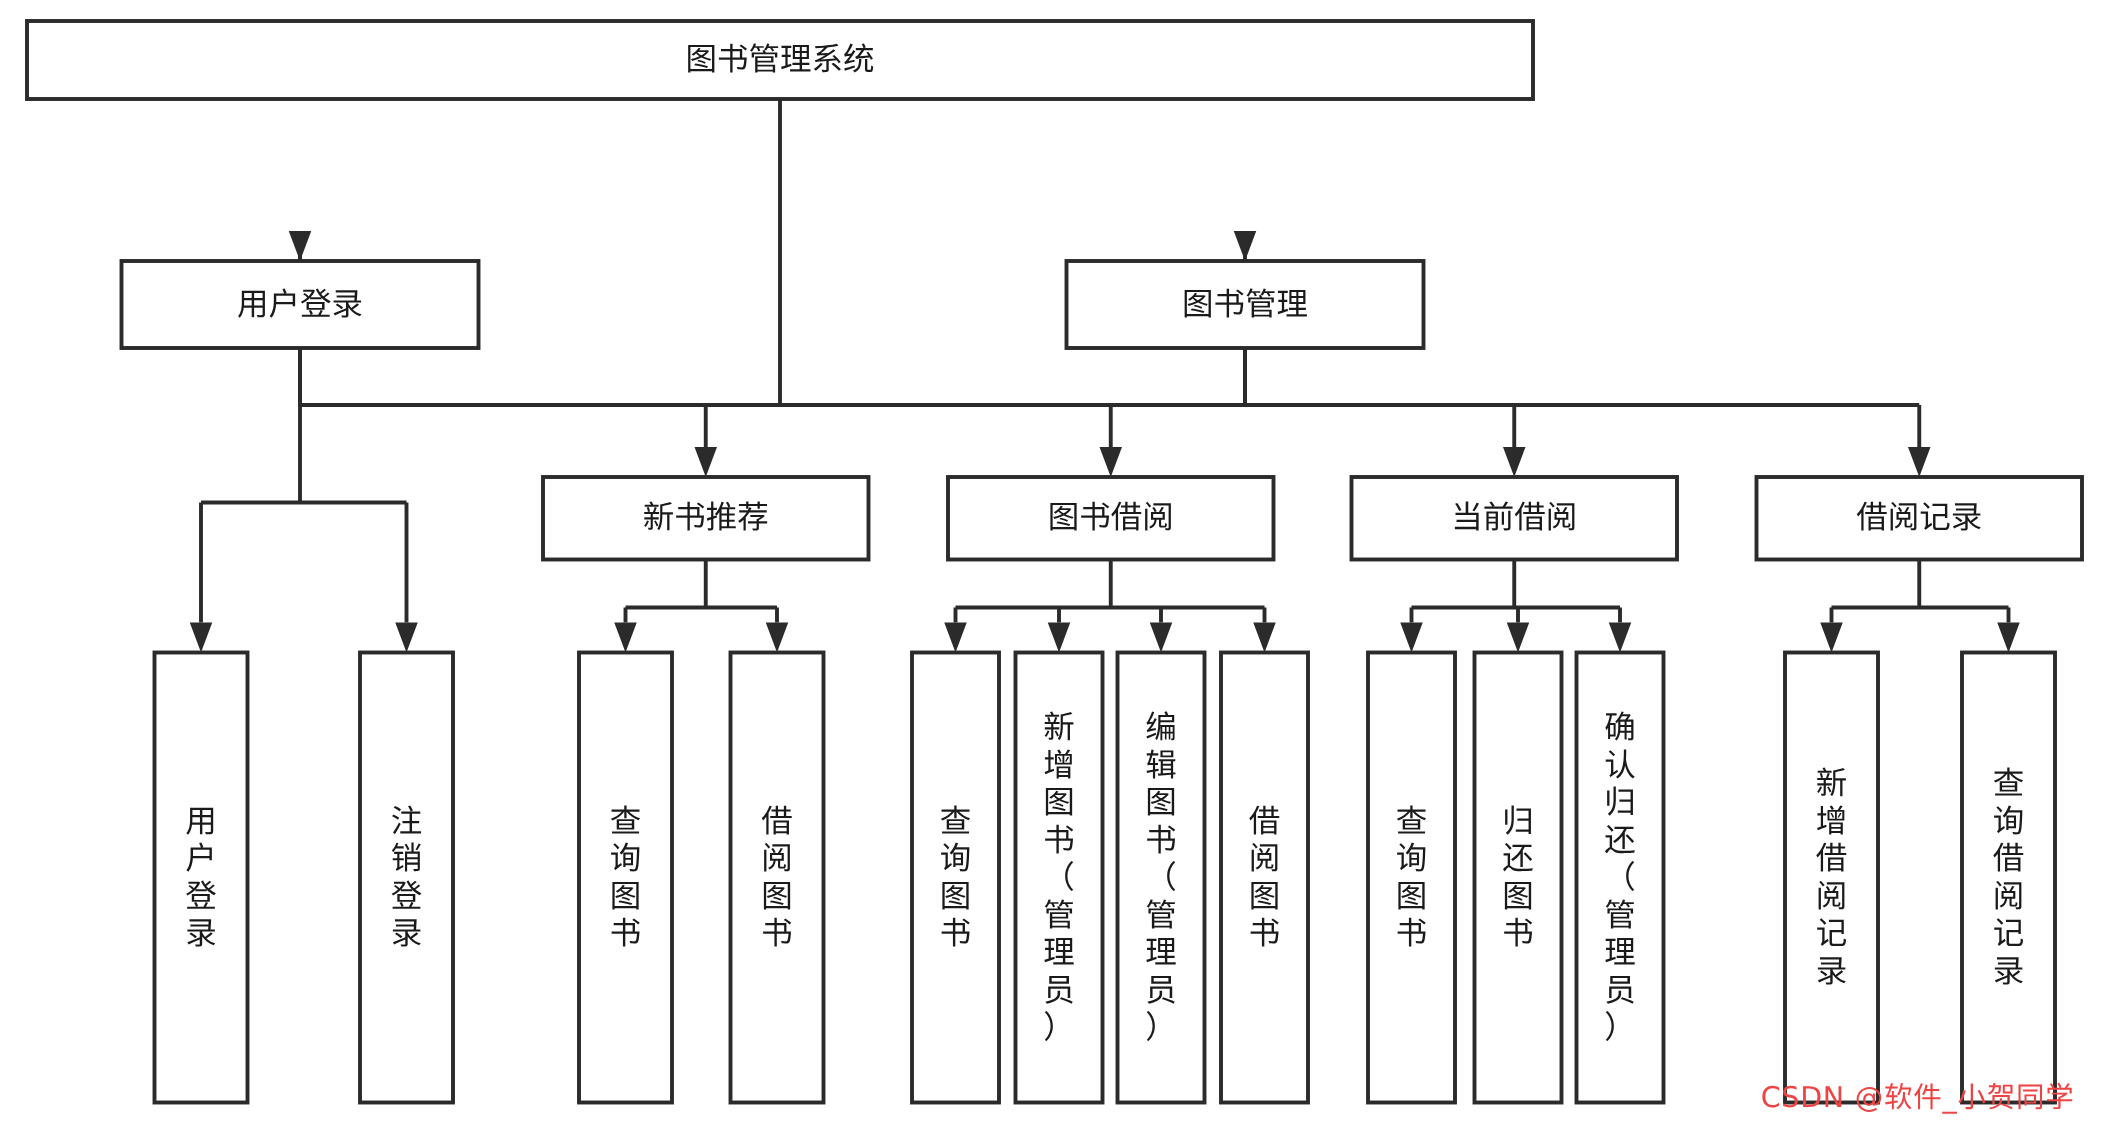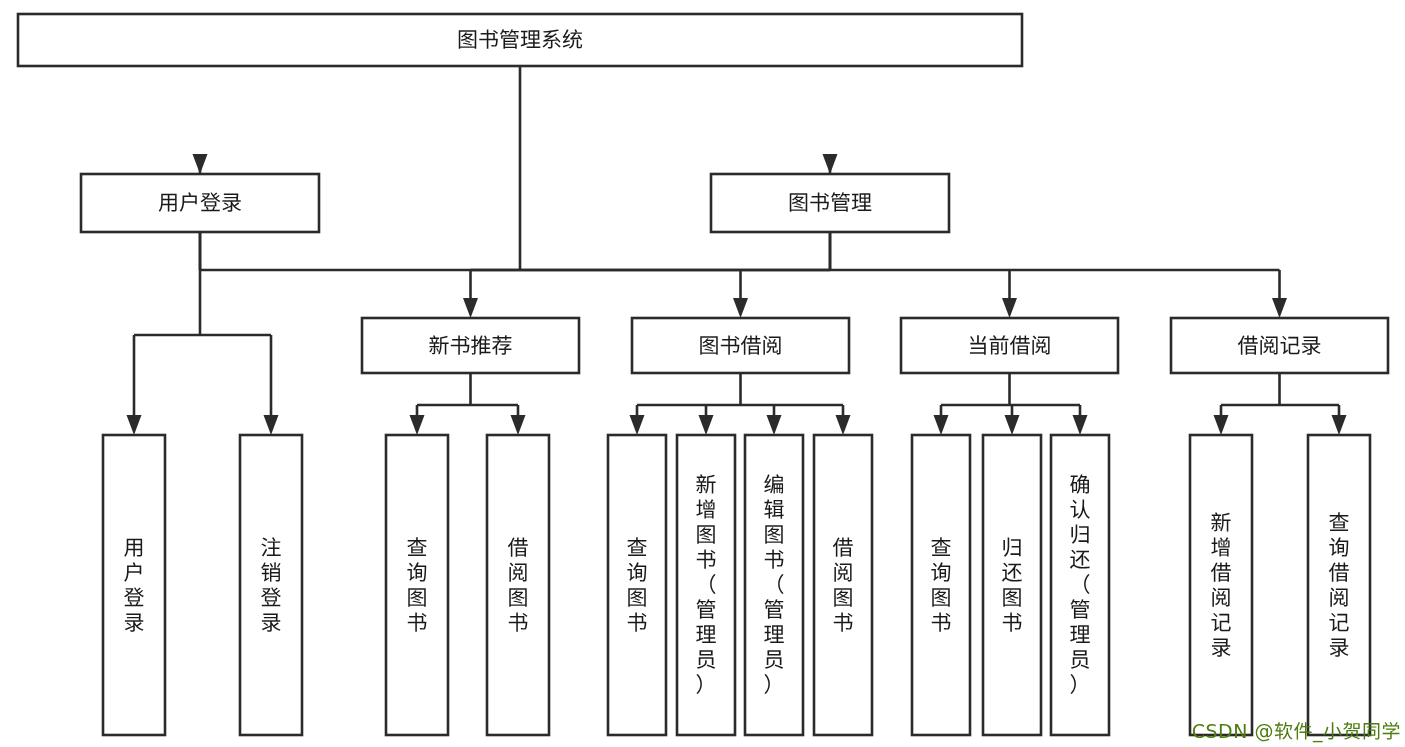--- a/index.html
+++ b/index.html
@@ -51,25 +51,25 @@
     dominant-baseline: middle;
   }
   .node-label-v {
     font-family: "DejaVu Sans", "Liberation Sans", sans-serif;
     font-size: 21px;
     fill: #1a1a1a;
     text-anchor: middle;
   }
   .watermark-text {
     position: absolute;
-    right: 4px;
+    right: 22px;
     bottom: 4px;
     font-family: "DejaVu Sans", "Liberation Sans", sans-serif;
     font-size: 19px;
-    color: #4d7c0f;
+    color: #ef4444;
     white-space: nowrap;
     letter-spacing: 0.5px;
     user-select: none;
   }
 </style>
 </head>
 <body>
 
 <div id="diagram-root">
   <svg id="diagram-svg" viewBox="0 0 1405 747" xmlns="http://www.w3.org/2000/svg">

